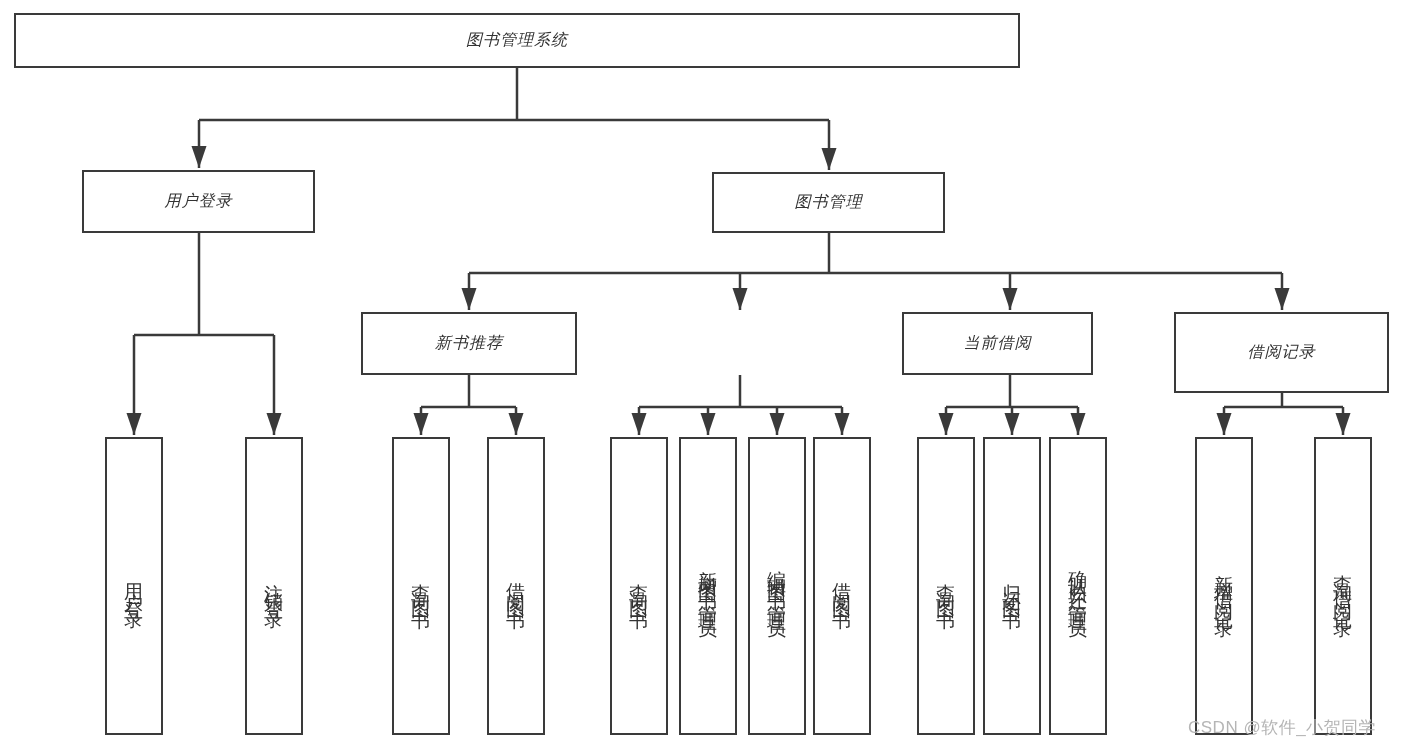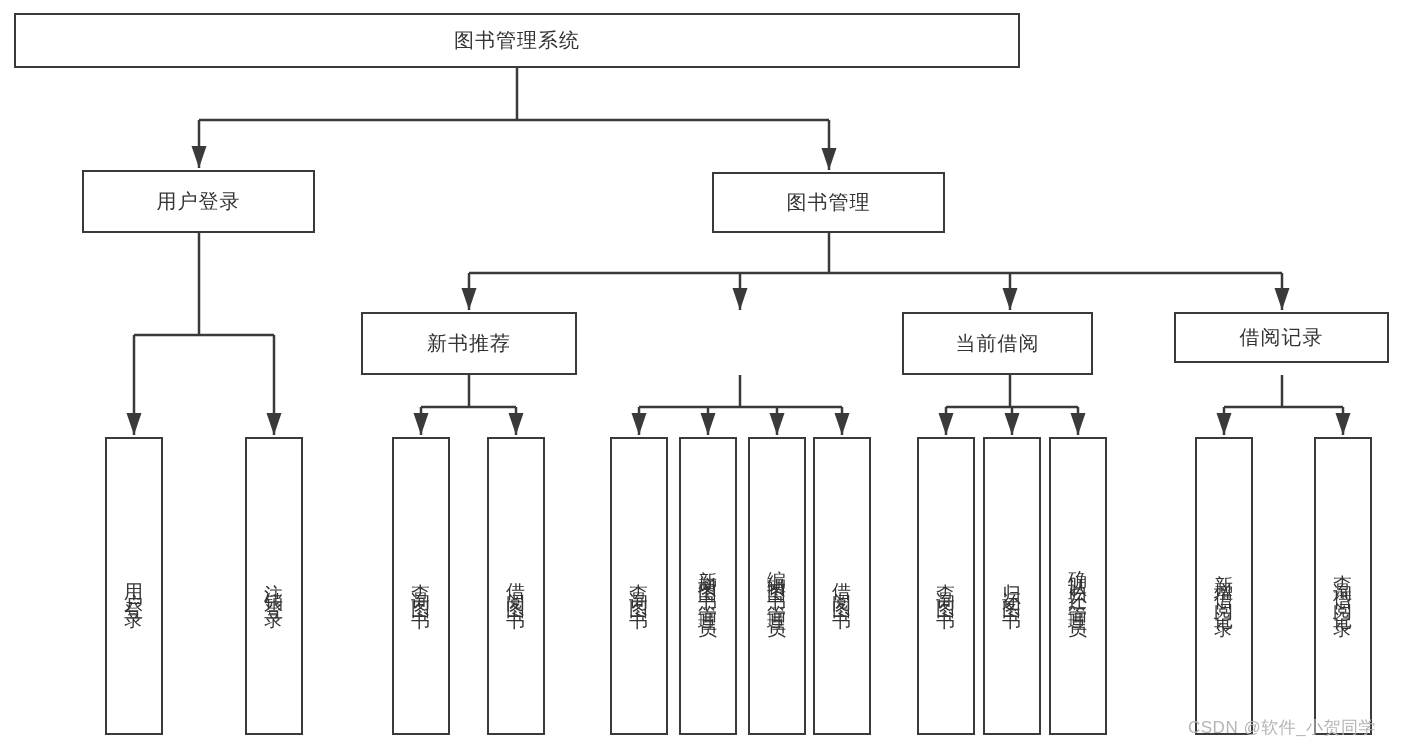--- a/index.html
+++ b/index.html
@@ -9,21 +9,21 @@
     color:#333333;
   }
   #stage{position:absolute;left:0;top:0;width:1405px;height:747px;}
   svg.connectors{position:absolute;left:0;top:0;z-index:1;}
   .ln{stroke:#3a3a3a;stroke-width:2.5;fill:none;}
   .node{
     position:absolute;z-index:2;background:#ffffff;
     border:2.5px solid #3a3a3a;box-sizing:border-box;
     display:flex;align-items:center;justify-content:center;
   }
-  .hlabel{font-size:20px;letter-spacing:1px;white-space:nowrap;}
+  .hlabel{font-size:16px;letter-spacing:1px;white-space:nowrap;font-style:italic;}
   .vnode{width:58px;height:298px;top:437px;}
   .vlabel{
     writing-mode:vertical-rl;text-orientation:mixed;
     font-size:19px;letter-spacing:9px;line-height:1;white-space:nowrap;
   }
   .vlabel.long{letter-spacing:7px;font-size:19px;}
   #watermark{
     position:absolute;z-index:3;left:1188px;top:716px;
     font-size:17px;color:#b5b5b5;letter-spacing:0.5px;white-space:nowrap;
   }
@@ -91,21 +91,21 @@
   <div class="node" style="left:712px;top:172px;width:233px;height:61px;">
     <span class="hlabel">图书管理</span>
   </div>
 
   <div class="node" style="left:361px;top:312px;width:216px;height:63px;">
     <span class="hlabel">新书推荐</span>
   </div>
   <div class="node" style="left:902px;top:312px;width:191px;height:63px;">
     <span class="hlabel">当前借阅</span>
   </div>
-  <div class="node" style="left:1174px;top:312px;width:215px;height:51px;">
+  <div class="node" style="left:1174px;top:312px;width:215px;height:81px;">
     <span class="hlabel">借阅记录</span>
   </div>
 
   <div class="node vnode" style="left:105px;">
     <span class="vlabel">用户登录</span>
   </div>
   <div class="node vnode" style="left:245px;">
     <span class="vlabel">注销登录</span>
   </div>
 

